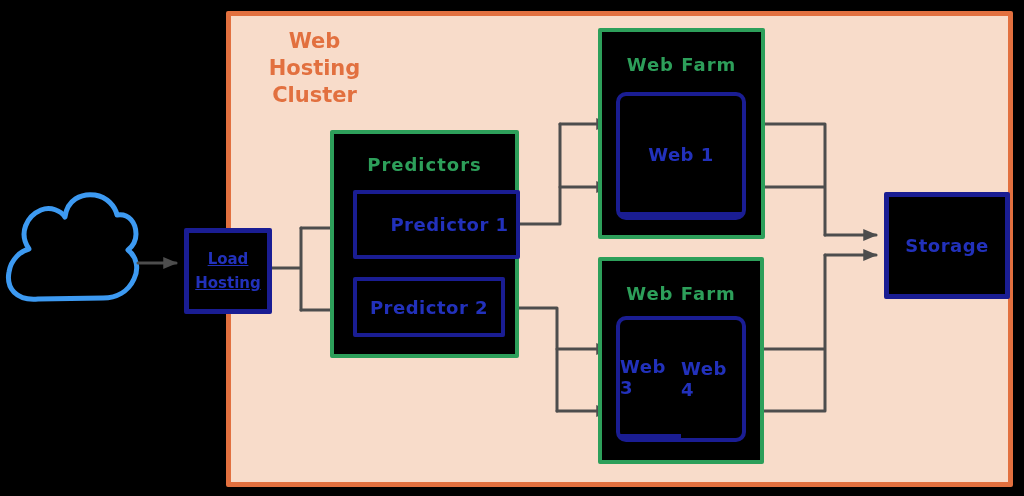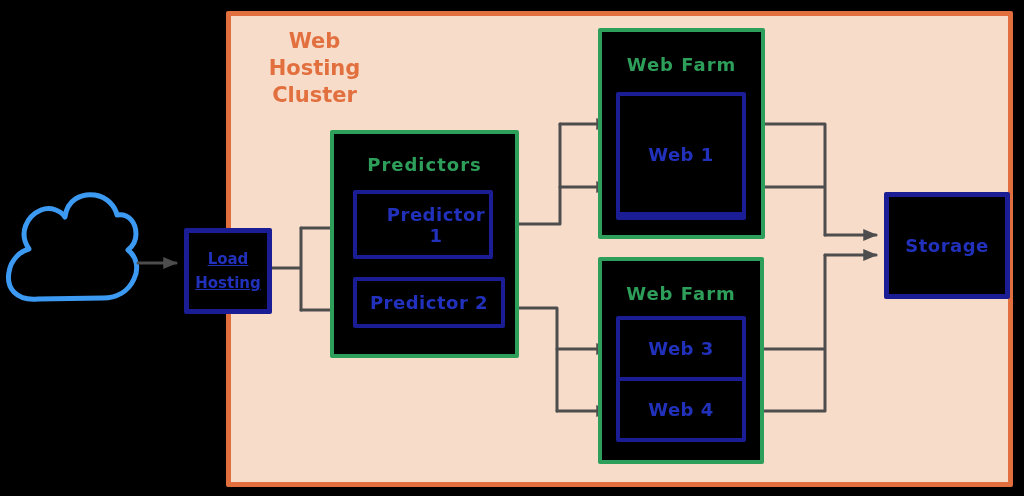--- a/index.html
+++ b/index.html
@@ -48,22 +48,22 @@
     position:absolute;box-sizing:border-box;background:var(--box-fill);
     border:4px solid var(--green);border-radius:2px;
   }
   .group-title{
     color:var(--green);font-size:18px;text-align:center;letter-spacing:1px;
   }
   .lb-label{font-size:15px;line-height:24px;}
   .node-label{font-size:18px;letter-spacing:0.5px;}
   .stack{
     position:absolute;box-sizing:border-box;background:var(--box-fill);
-    border:4px solid var(--navy-border);display:flex;flex-direction:column;
-    border-radius:2px;
+    border:4px solid var(--navy-border);display:flex;
+    border-radius:10px;
   }
   .cell{
     flex:1;display:flex;align-items:center;justify-content:center;
     color:var(--blue-text);font-size:18px;letter-spacing:0.5px;
   }
   .cell.divided{border-bottom:4px solid var(--navy-border);}
 </style>
 </head>
 <body>
 
@@ -117,24 +117,24 @@
   </svg>
 
   <div class="node navy" style="left:184px;top:228px;width:88px;height:86px;text-decoration:underline;">
     <div class="lb-label">Load</div>
     <div class="lb-label">Hosting</div>
   </div>
 
   <div class="group" style="left:330px;top:130px;width:189px;height:228px;">
     <div class="group-title" style="margin-top:20px;">Predictors</div>
   </div>
-  <div class="node navy-thin" style="left:353px;top:190px;width:140px;height:69px;padding-left:26px;">
+  <div class="node navy-thin" style="left:353px;top:190px;width:167px;height:69px;padding-left:26px;">
     <div class="node-label">Predictor 1</div>
   </div>
-  <div class="node navy-thin" style="left:353px;top:277px;width:152px;height:51px;">
+  <div class="node navy-thin" style="left:353px;top:277px;width:152px;height:60px;">
     <div class="node-label">Predictor 2</div>
   </div>
 
   <div class="group" style="left:598px;top:28px;width:167px;height:211px;">
     <div class="group-title" style="margin-top:22px;">Web Farm</div>
   </div>
   <div class="stack" style="left:616px;top:92px;width:130px;height:128px;">
     <div class="cell divided">Web 1</div>
   </div>
 

